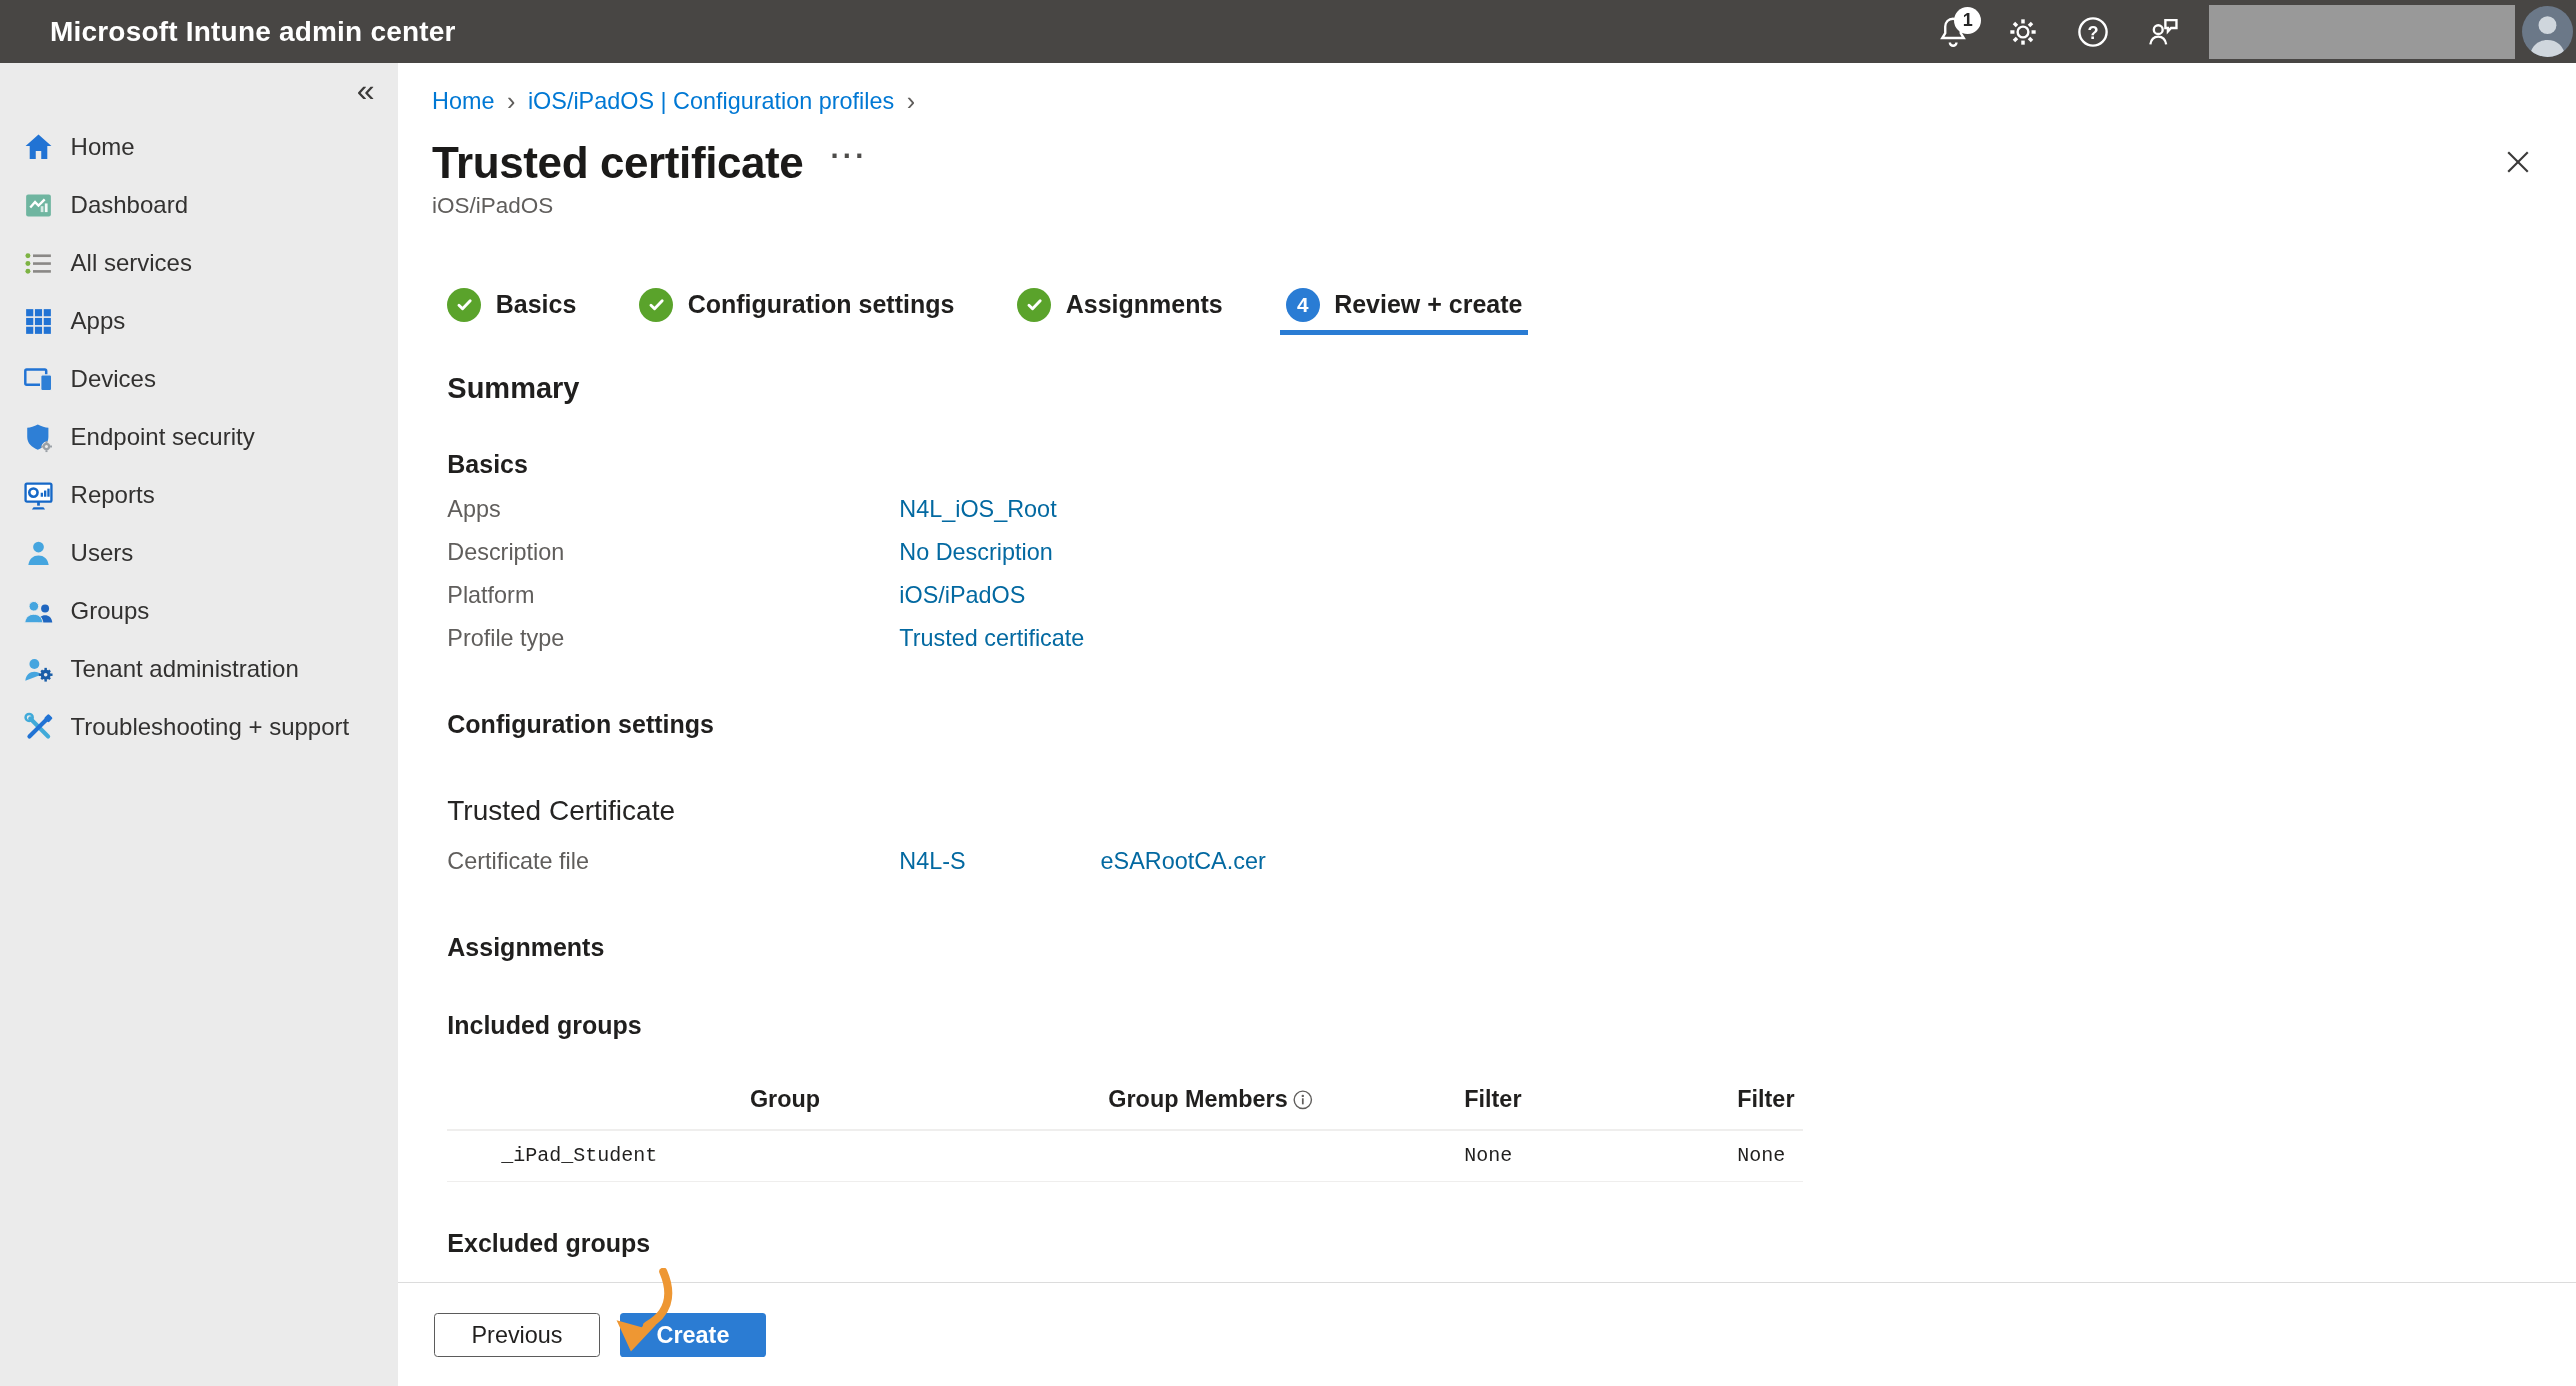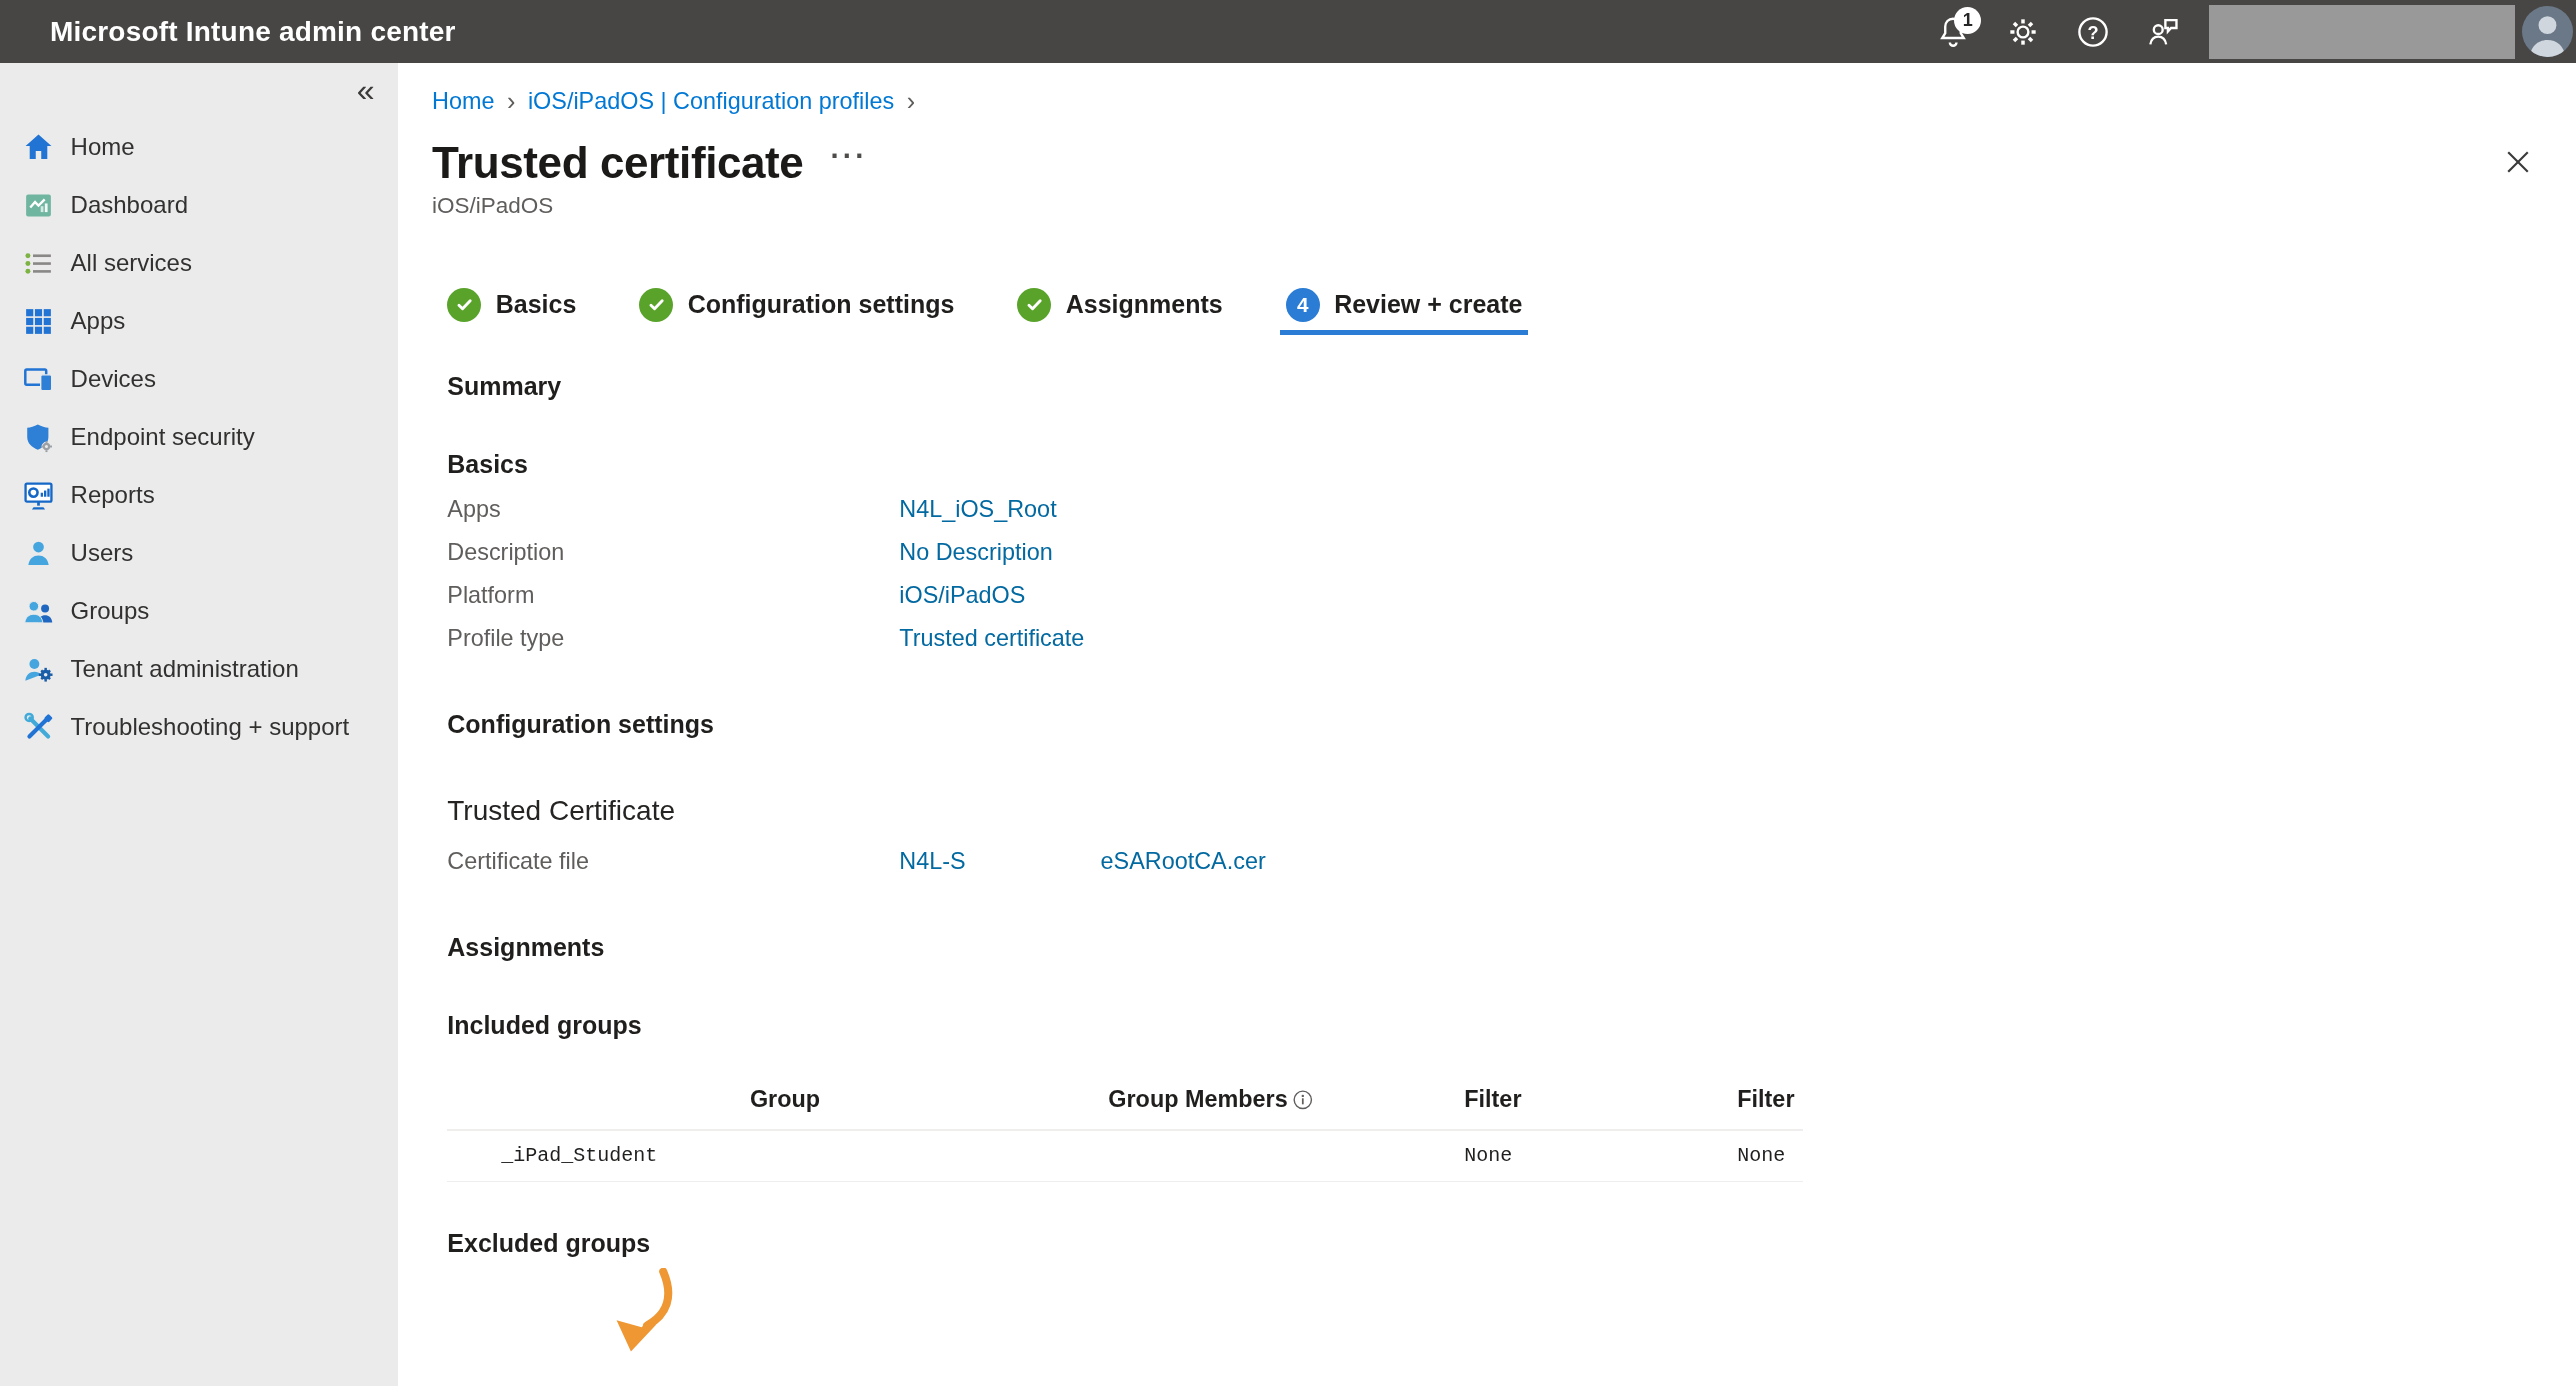--- a/index.html
+++ b/index.html
@@ -48,21 +48,21 @@
   .step { display:flex; align-items:center; gap:14.4px; position:relative; cursor:pointer; }
   .step-circle { width:34px; height:34px; border-radius:50%; display:flex; align-items:center;
     justify-content:center; flex:none; }
   .step-circle.done { background:#5aa32b; }
   .step-circle.active { background:#2a7cd4; color:#fff; font-size:20.7px; font-weight:700; }
   .step-label { font-size:25px; font-weight:600; color:#201f1e; white-space:nowrap; }
   .step-underline { position:absolute; left:-5.4px; right:-5.4px; bottom:-13.5px; height:5.4px; background:#2a7cd4; }
 
   
   .sect { margin-left:15.3px; }
-  .h-summary { margin-top:47px; font-size:25px; font-weight:700; height:31px; }
+  .h-summary { margin-top:47px; font-size:29px; font-weight:700; height:31px; }
   .h-section { margin-top:47px; font-size:25px; font-weight:700; height:31px; }
   .kv-rows { margin-top:7.2px; }
   .kv-row { height:43px; display:flex; align-items:center; font-size:23.4px; }
   .kv-label { width:452px; color:#605e5c; flex:none; }
   .kv-value { color:#0369a1; }
   .h-sub { margin-top:54px; font-size:28px; font-weight:400; color:#252423; height:34px; }
   .cert-row { margin-top:10.8px; height:43px; display:flex; align-items:center; font-size:23.4px; }
   .redact-gap { display:inline-block; width:135px; }
 
   
@@ -392,20 +392,24 @@
           <div></div>
           <div>None</div>
           <div>None</div>
         </div>
         <div class="grp-divider"></div>
       </div>
 
       <div class="sect h-section">Excluded groups</div>
     </div>
 
+    <div class="footer">
+      <button class="btn-prev">Previous</button>
+      <button class="btn-create">Create</button>
+    </div>
   </div>
 
   <svg class="annotation-arrow" viewBox="0 0 88 100">
     <path d="M66 4 C 78 32 70 52 48 64" fill="none" stroke="#ee9733" stroke-width="9" stroke-linecap="round"></path>
     <path d="M14 58 L30 93 L58 63 Q48 57 42 66 Z" fill="#ee9733"></path>
   </svg>
 
 </div>
 
 

